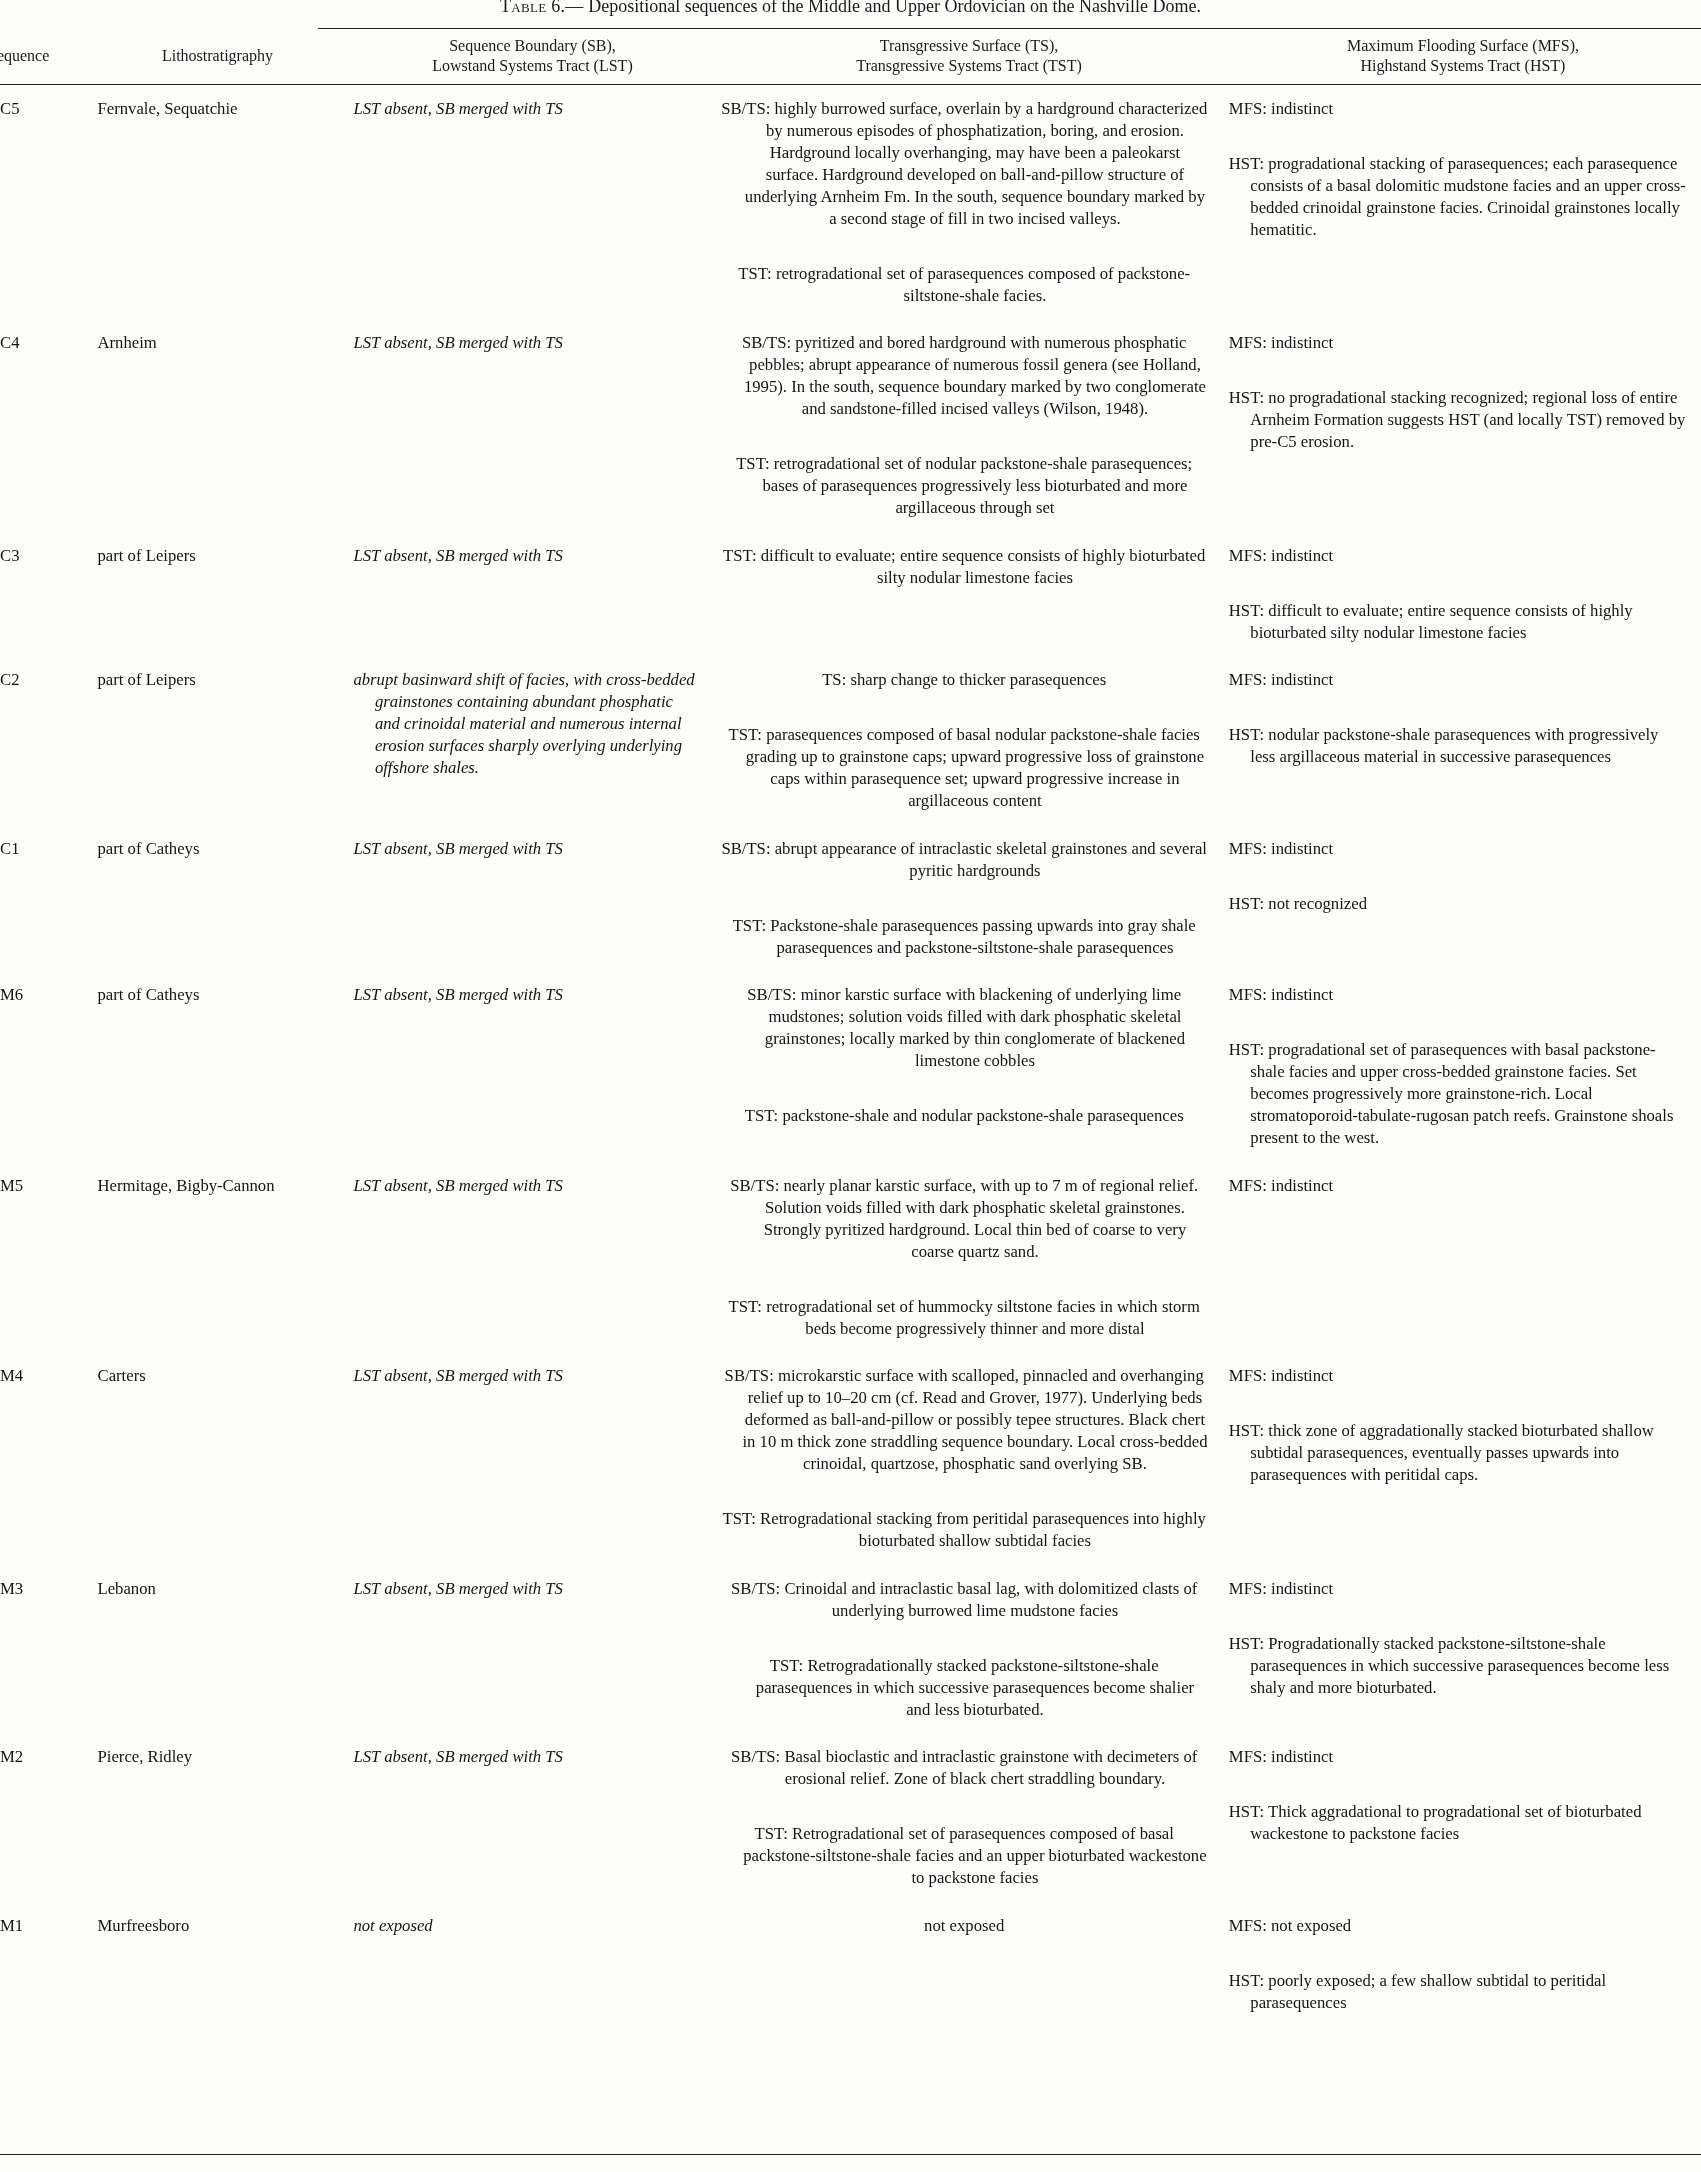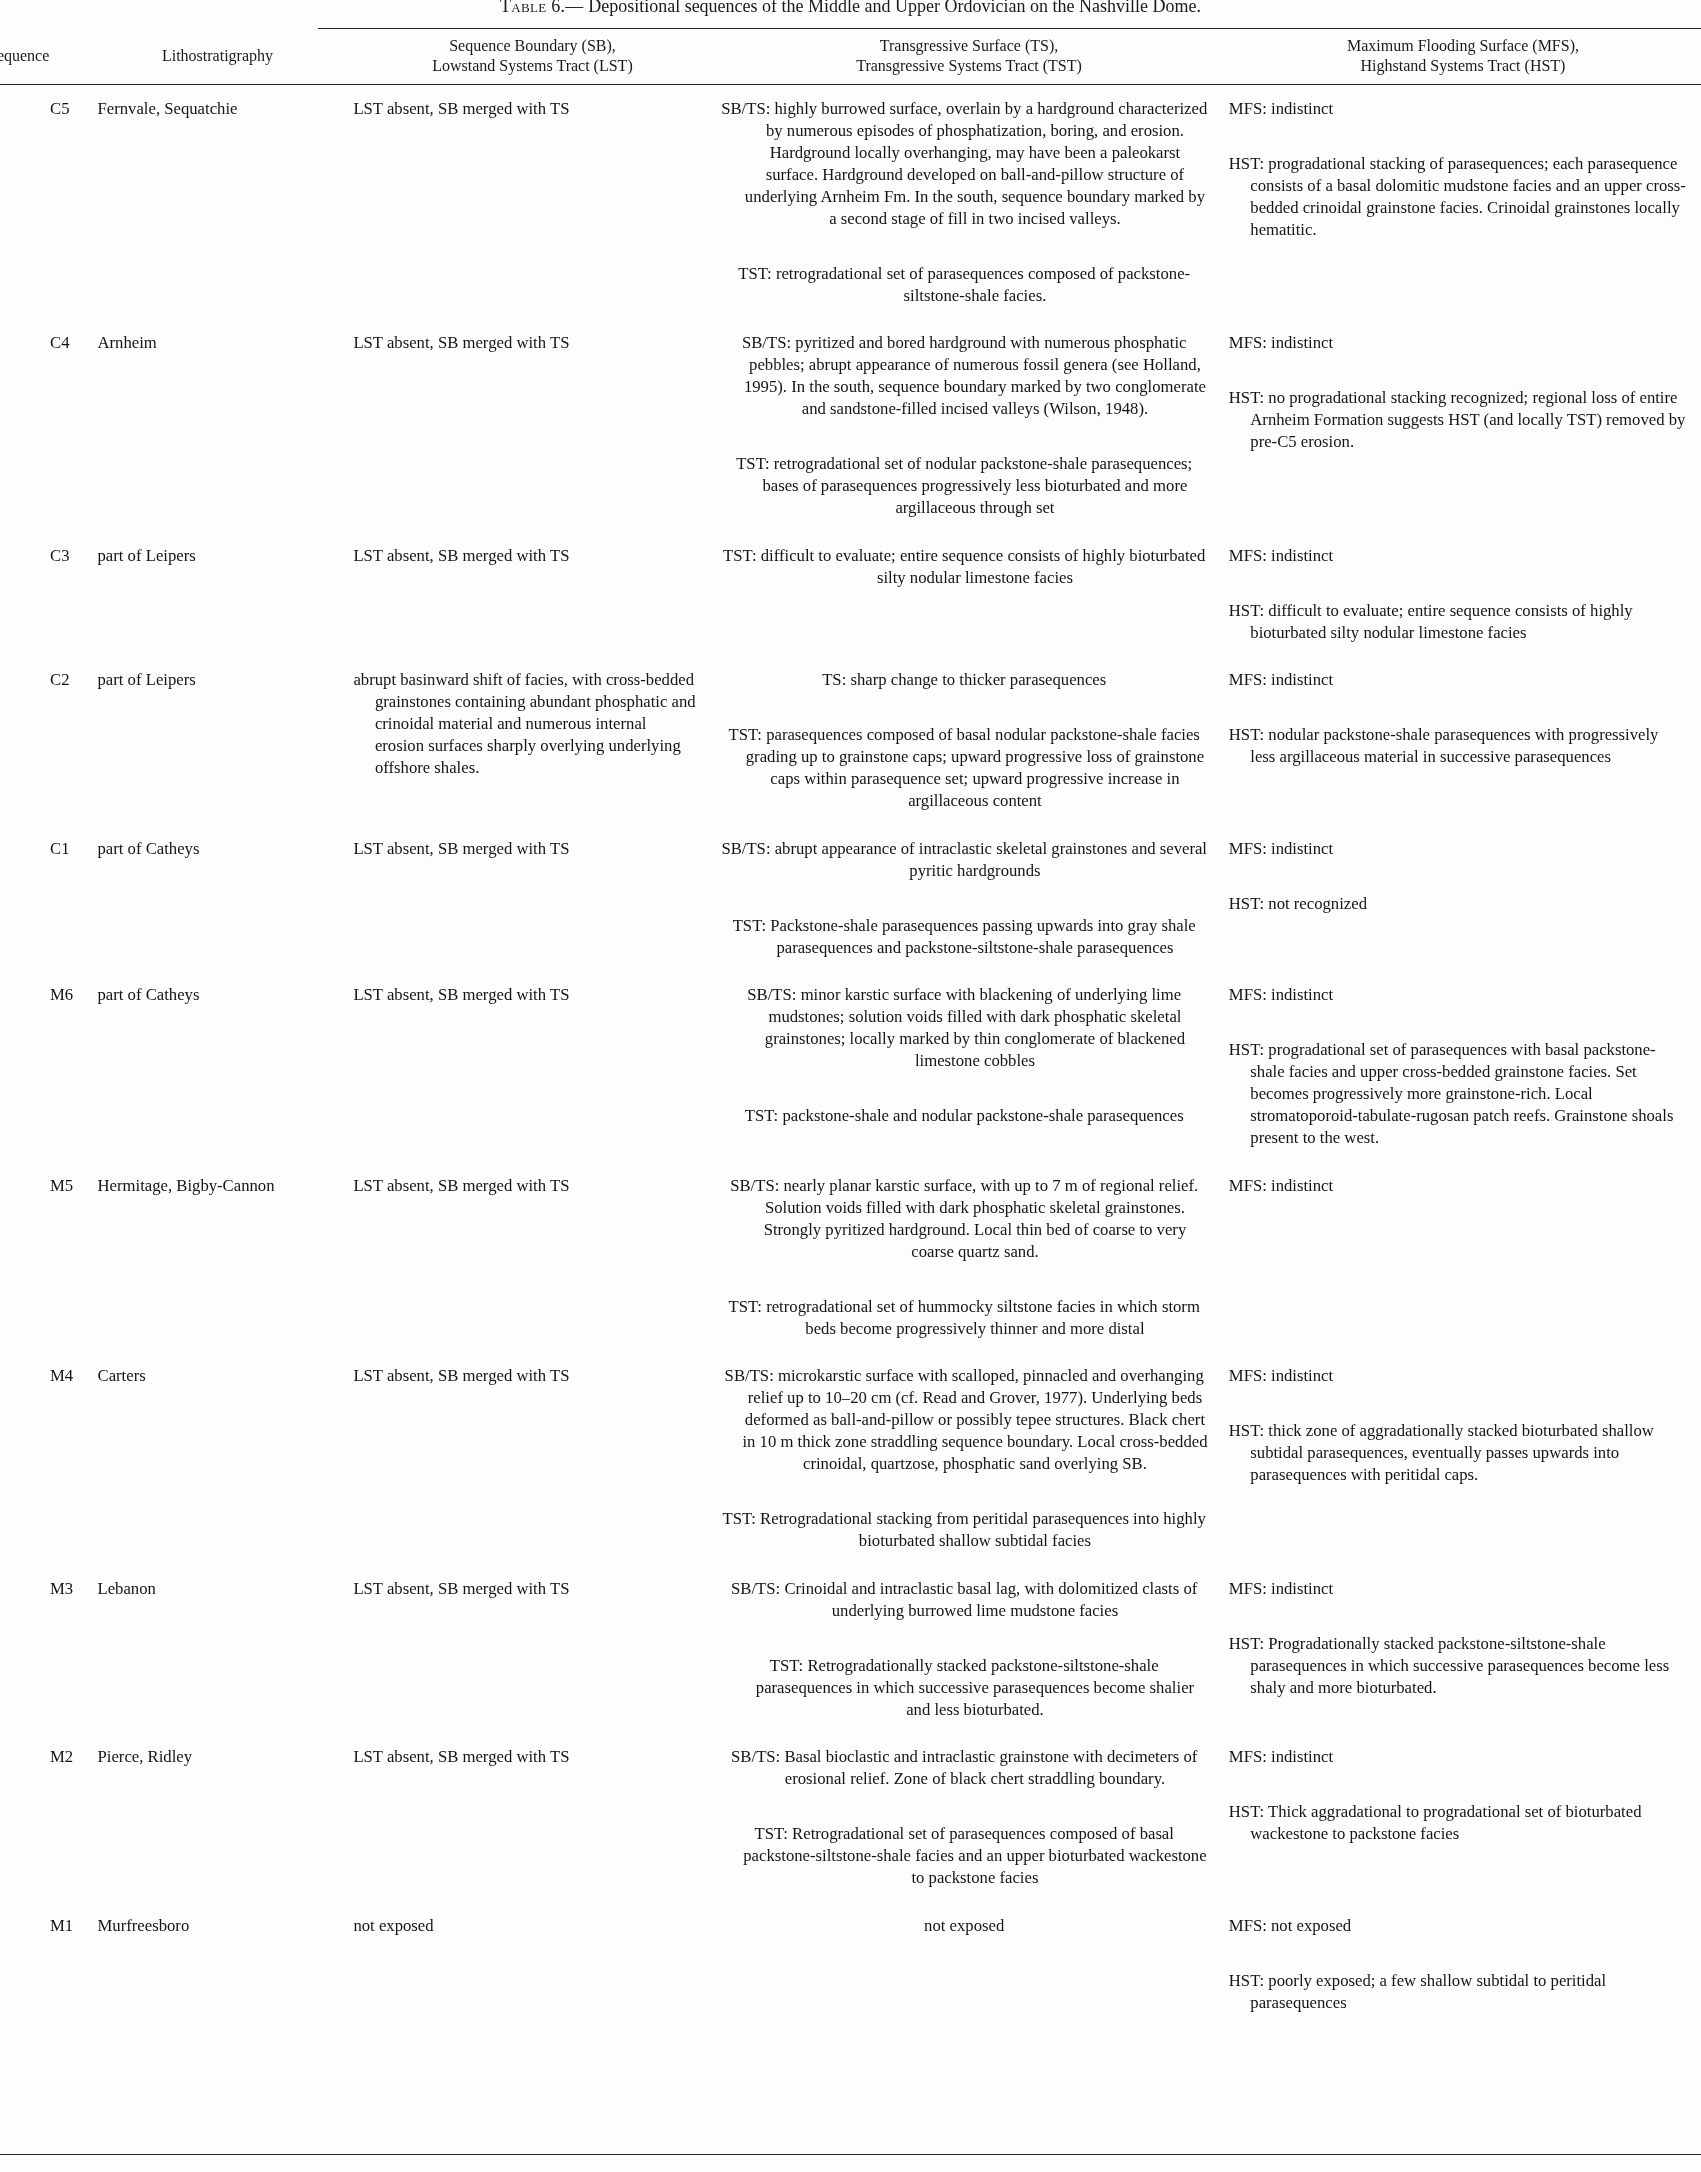--- a/index.html
+++ b/index.html
@@ -20,23 +20,23 @@
     align-items:center;padding:7.2px 0 8px;
   }
   .hc{text-align:center;font-size:16px;line-height:20px;color:#1a1a1a;}
   .hc.seq{text-align:left;text-indent:-12px;}
   .tbody{padding-top:12.8px;}
   .row{
     display:grid;grid-template-columns:84px 267px 363px 510px 478px;
     margin-bottom:25.5px;align-items:start;
   }
   .cell{padding-right:16px;}
-  .cell.seq{padding-left:11px;margin-left:39px;}
+  .cell.seq{}
   .cell.litho{padding-left:13.5px;}
-  .cell.sb{padding-left:2.4px;}
+  .cell.sb{padding-left:2.4px;font-style:italic;}
   .cell.ts{padding-left:6.4px;text-align:center;}
   .cell.mfs{padding-left:4.8px;padding-right:16px;}
   .para{padding-left:21.5px;text-indent:-21.5px;}
   .para + .para{margin-top:33px;}
   .rule-bottom{position:absolute;left:0;right:0;bottom:17.5px;}
 </style>
 </head>
 <body>
 
 <div class="page">

